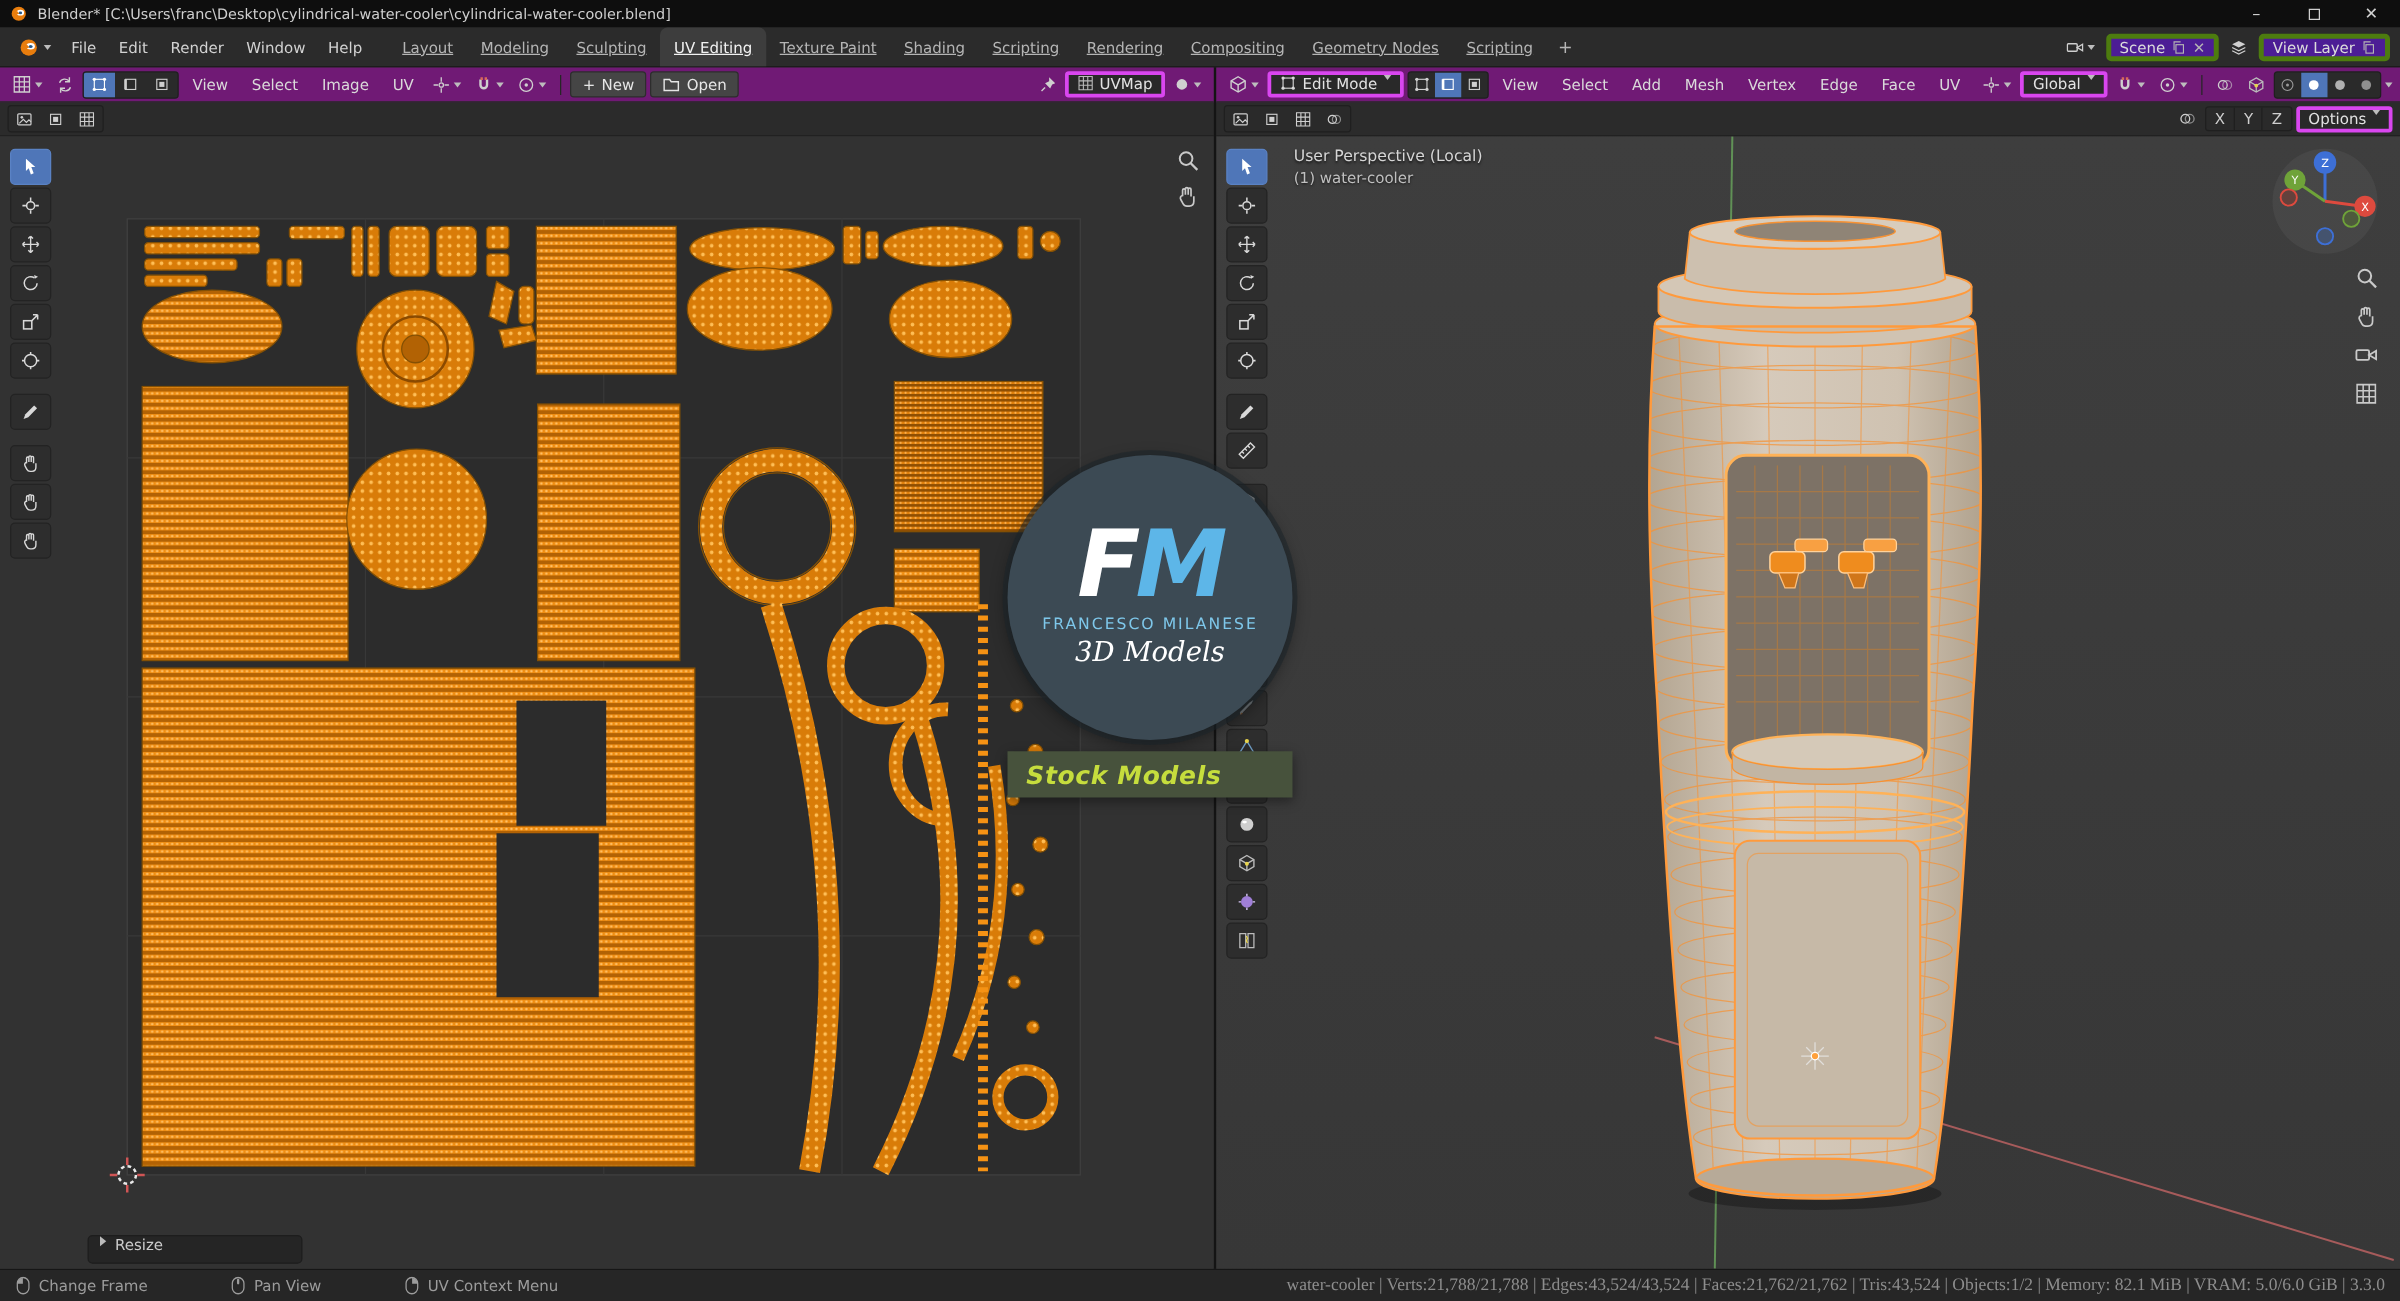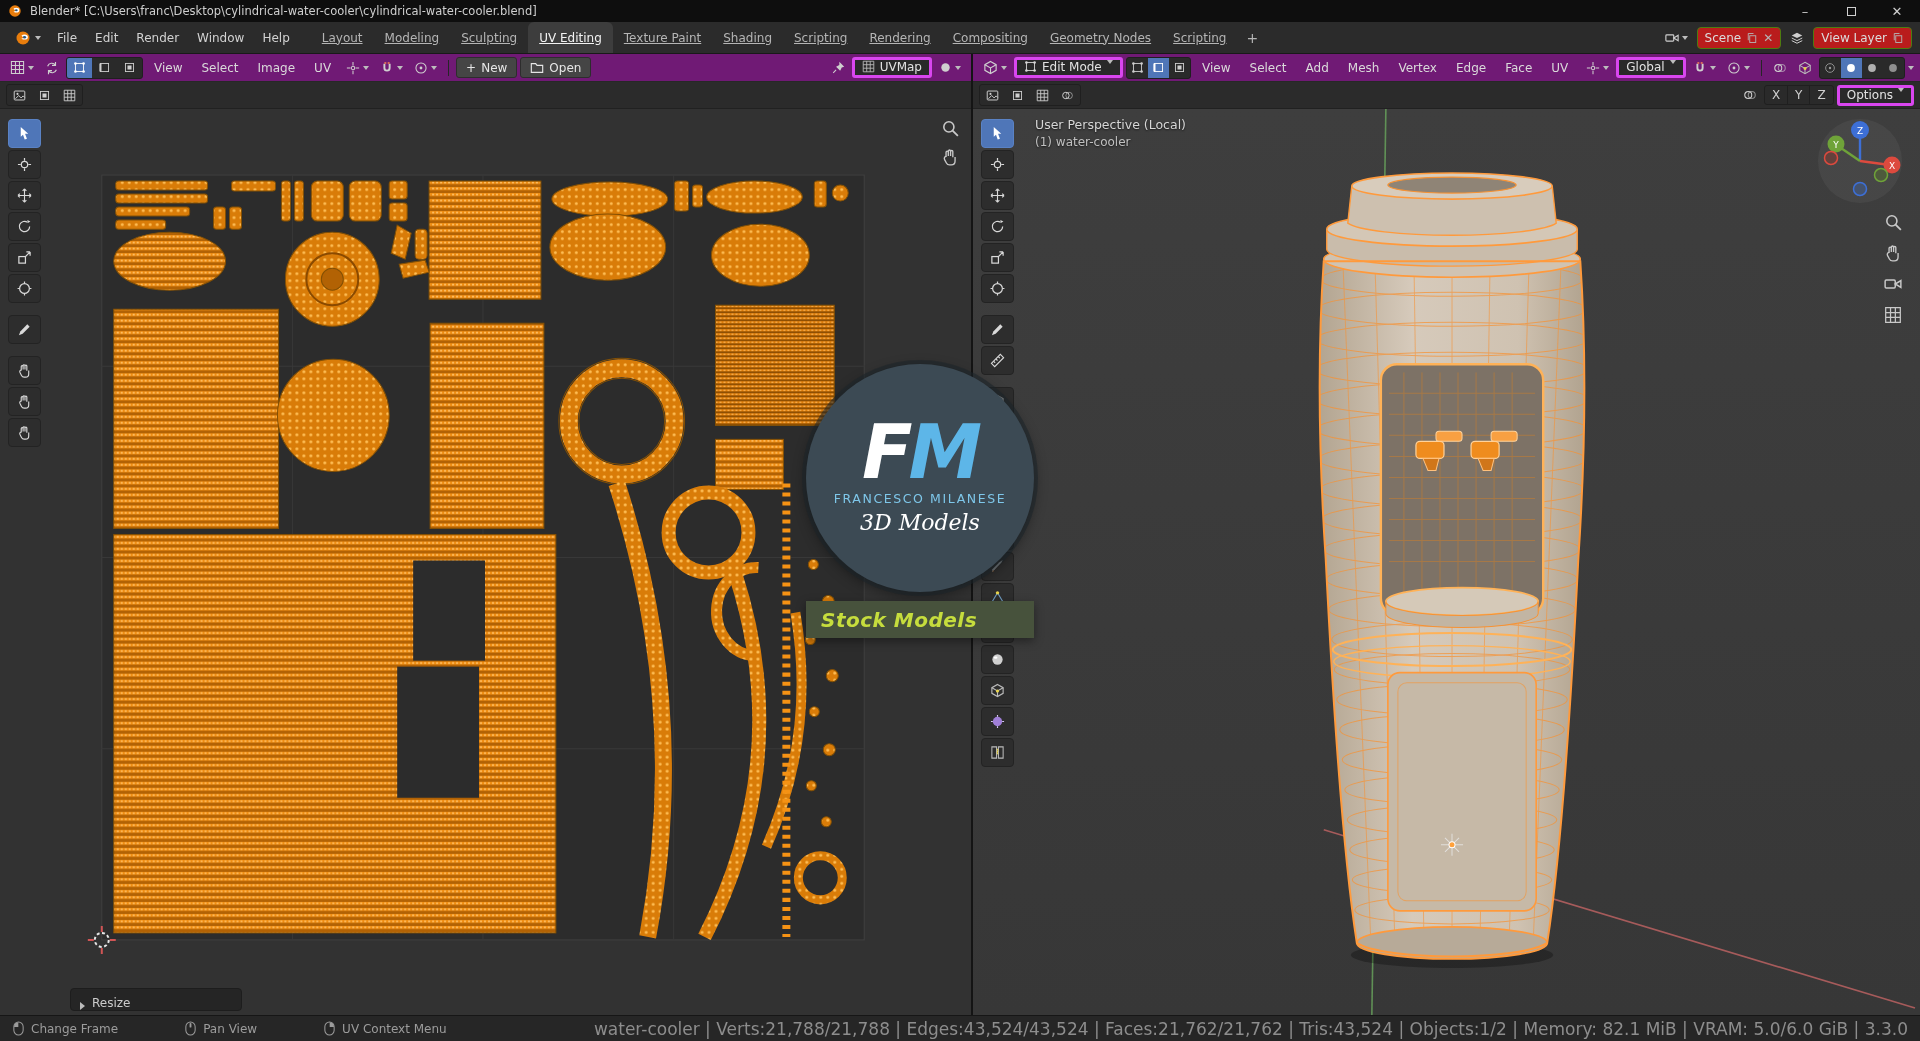--- a/index.html
+++ b/index.html
@@ -16,21 +16,21 @@
 
   
   .topbar{height:32px;background:#2b2b2b;display:flex;align-items:center;padding:0 8px;border-bottom:1px solid #191919;flex:none;}
   .logo-btn{display:flex;align-items:center;gap:4px;padding:0 7px;}
   .app-menu{padding:3px 9px;border-radius:4px;color:#d2d2d2;}
   .ws-tabs{display:flex;margin-left:12px;height:100%;align-items:stretch;}
   .ws-tab{display:flex;align-items:center;padding:0 11px;color:#b5b5b5;border-radius:6px 6px 0 0;margin-top:0;text-decoration:underline;}
   .ws-tab.active{background:#3d3d3d;color:#f2f2f2;}
   .ws-add{display:flex;align-items:center;padding:0 9px;color:#b5b5b5;font-size:14px;}
   .topbar-right{margin-left:auto;display:flex;align-items:center;gap:5px;}
-  .idpill{display:flex;align-items:center;gap:5px;background:#b91c1c;border:1px solid #4d7c0f;border-radius:4px;height:22px;padding:0 7px;color:#dcdcdc;}
+  .idpill{display:flex;align-items:center;gap:5px;background:#4c1d95;border:4px solid #4d7c0f;border-radius:4px;height:22px;padding:0 7px;color:#dcdcdc;}
 
   
   .workspace{position:relative;display:flex;height:961px;flex:none;background:#232323;}
   .editor{display:flex;flex-direction:column;min-width:0;}
   .uv-editor{width:973px;border-right:2px solid #141414;}
   .viewport-3d{flex:1;}
   .hdr{display:flex;align-items:center;gap:3px;padding:0 6px;flex:none;}
   .row1{height:28px;background:#701a75;border-bottom:1px solid #272727;}
   .row2{height:27px;background:#2b2b2b;border-bottom:1px solid #212121;}
   .menu{padding:3px 8px;border-radius:3px;color:#dadada;}
@@ -50,36 +50,36 @@
   .canvas>svg.scene{position:absolute;inset:0;width:100%;height:100%;display:block;}
   .tool-col{position:absolute;left:8px;top:10px;display:flex;flex-direction:column;gap:2px;z-index:5;}
   .tool{width:33px;height:29px;background:#2d2d2d;border:1px solid #232323;border-radius:4px;display:flex;align-items:center;justify-content:center;color:#d9d9d9;}
   .tool.active{background:#4f76b8;border-color:#5a82c4;color:#fff;}
   .tool.gap{margin-top:10px;}
   .overlay-txt{position:absolute;left:62px;top:8px;z-index:4;color:#d6d6d6;font-size:12.5px;text-shadow:0 1px 2px rgba(0,0,0,.65);}
   .overlay-txt .l2{color:#c0c0c0;margin-top:3px;font-size:12px;}
   .nav-gizmo{position:absolute;right:14px;top:6px;z-index:4;}
   .side-icons{position:absolute;right:18px;top:104px;display:flex;flex-direction:column;gap:13px;z-index:4;color:#c9c9c9;}
   .uv-gizmo-icons{position:absolute;right:12px;top:10px;display:flex;flex-direction:column;gap:11px;z-index:4;color:#c9c9c9;}
-  .resize-panel{position:absolute;left:70px;bottom:4px;width:172px;height:23px;background:rgba(36,36,36,.96);border:1px solid #1d1d1d;border-radius:4px;display:flex;align-items:flex-end;gap:7px;padding:0 9px;color:#cccccc;z-index:4;}
+  .resize-panel{position:absolute;left:70px;bottom:4px;width:172px;height:23px;background:rgba(36,36,36,.96);border:1px solid #1d1d1d;border-radius:4px;display:flex;align-items:flex-start;gap:7px;padding:0 9px;color:#cccccc;z-index:4;}
   .tri-r{width:0;height:0;border-top:4px solid transparent;border-bottom:4px solid transparent;border-left:5px solid #bbb;}
 
   
   .watermark{position:absolute;left:806px;top:310px;z-index:9;}
   .wm-circle{width:228px;height:228px;border-radius:50%;background:#3c4a54;display:flex;flex-direction:column;align-items:center;justify-content:center;box-shadow:0 0 0 4px rgba(27,36,42,.55),0 4px 14px rgba(0,0,0,.45);}
   .wm-fm{font-size:74px;font-weight:bold;line-height:.85;letter-spacing:-4px;font-style:italic;}
   .wm-f{color:#ffffff;} .wm-m{color:#5db6e8;}
   .wm-name{margin-top:8px;font-size:12.5px;letter-spacing:1.6px;color:#7ec7ea;}
   .wm-tag{margin-top:4px;font-size:22px;color:#fff;font-style:italic;font-family:"DejaVu Serif",serif;}
   .wm-banner{margin-top:9px;width:228px;height:37px;background:#47523c;display:flex;align-items:center;padding:0 15px;font-size:20px;font-weight:bold;font-style:italic;color:#c6dd3d;letter-spacing:.5px;box-shadow:0 3px 9px rgba(0,0,0,.4);}
 
   
   .statusbar{height:26px;background:#262626;border-top:1px solid #161616;display:flex;align-items:center;padding:12px 12px;color:#9a9a9a;flex:none;}
   .hint{display:flex;align-items:center;gap:6px;margin-right:66px;color:#9c9c9c;}
-  .stats{margin-left:auto;font-size:17px;color:#8d8d8d;white-space:nowrap;}
+  .stats{margin-left:auto;font-size:14px;color:#8d8d8d;white-space:nowrap;font-family:Liberation Serif, serif;}
   svg{display:block;}
 </style>
 </head>
 <body>
 
 <svg width="0" height="0" style="position:absolute" aria-hidden="true">
   <defs>
     <symbol id="i-arrow" viewBox="0 0 16 16">
         <path d="M4 1l8 7.2H8.6l2 5.3-2.4 1L6.4 9.2 4 11.5z" fill="currentColor"></path>
       </symbol>

